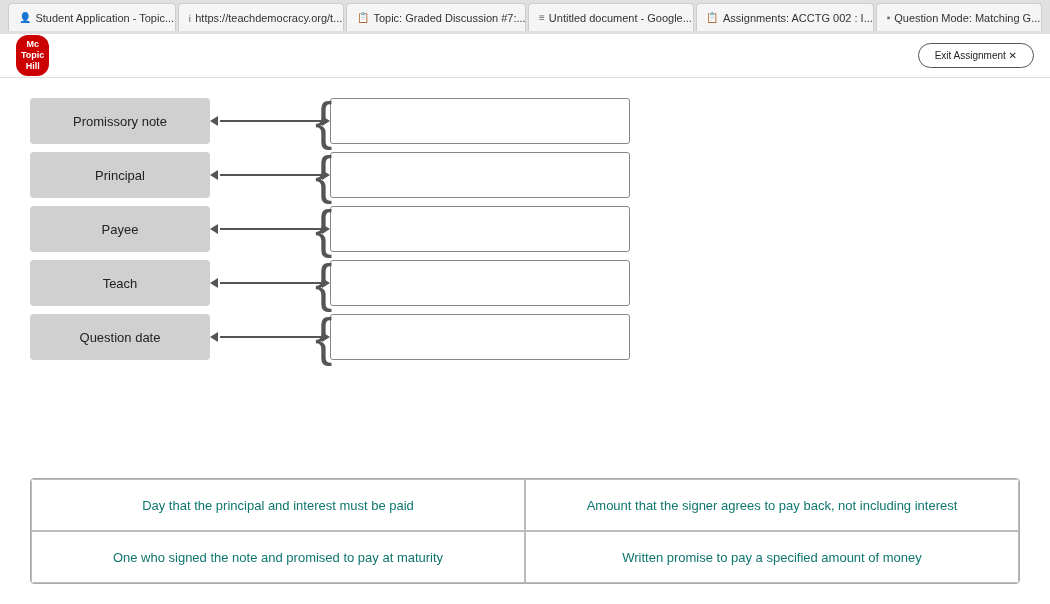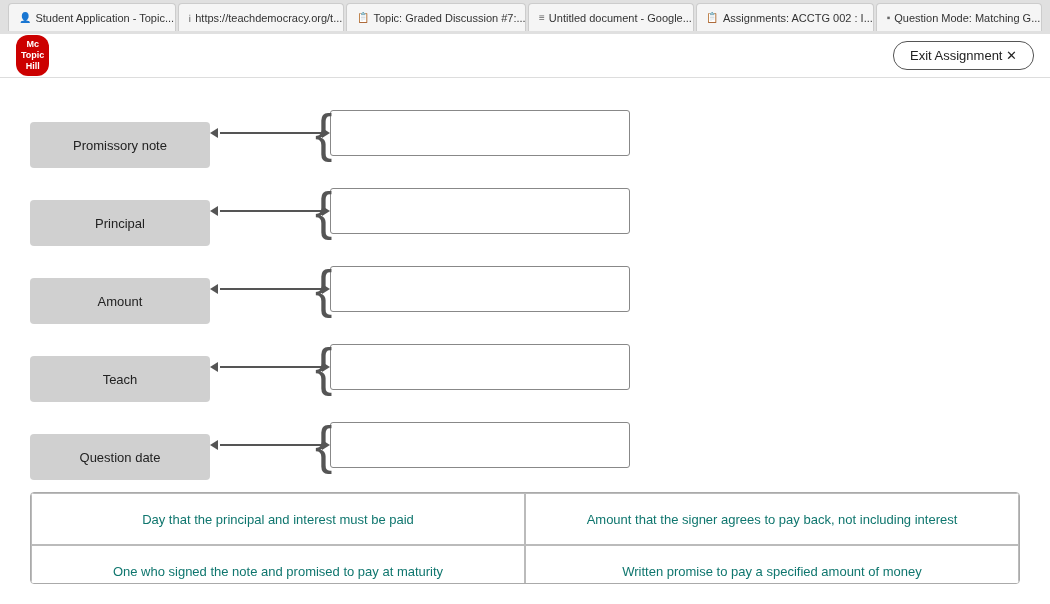--- a/index.html
+++ b/index.html
@@ -65,21 +65,21 @@
       line-height: 1.2;
       border-radius: 12px;
       text-align: center;
     }
     .exit-btn {
       margin-left: auto;
       background: #fff;
       border: 1.5px solid #555;
       border-radius: 14px;
       padding: 6px 16px;
-      font-size: 13px;
+      font-size: 10px;
       font-weight: 500;
       cursor: pointer;
       color: #222;
     }
 
     
     .main-content {
       flex: 1;
       background: #fff;
       padding: 20px 30px;
@@ -109,21 +109,20 @@
       padding: 10px 13px;
       min-width: 180px;
       max-width: 180px;
       text-align: center;
       font-size: 13px;
       color: #222;
       height: 46px;
       display: flex;
       align-items: center;
       justify-content: center;
-      margin-top: 24px;
     }
 
     .arrow-container {
       display: flex;
       align-items: center;
       width: 120px;
       position: relative;
       height: 46px;
     }
 
@@ -269,21 +268,21 @@
           <div class="arrow-head-left"></div>
           <div class="arrow-line-body"></div>
           <div class="arrow-head-right"></div>
         </div>
       </div>
       <div class="drop-box"></div>
     </div>
 
 
     <div class="match-row">
-      <div class="term-box">Amount</div>
+      <div class="term-box">Payee</div>
       <div class="arrow-container">
         <div class="arrow-line">
           <div class="arrow-head-left"></div>
           <div class="arrow-line-body"></div>
           <div class="arrow-head-right"></div>
         </div>
       </div>
       <div class="drop-box"></div>
     </div>
 

